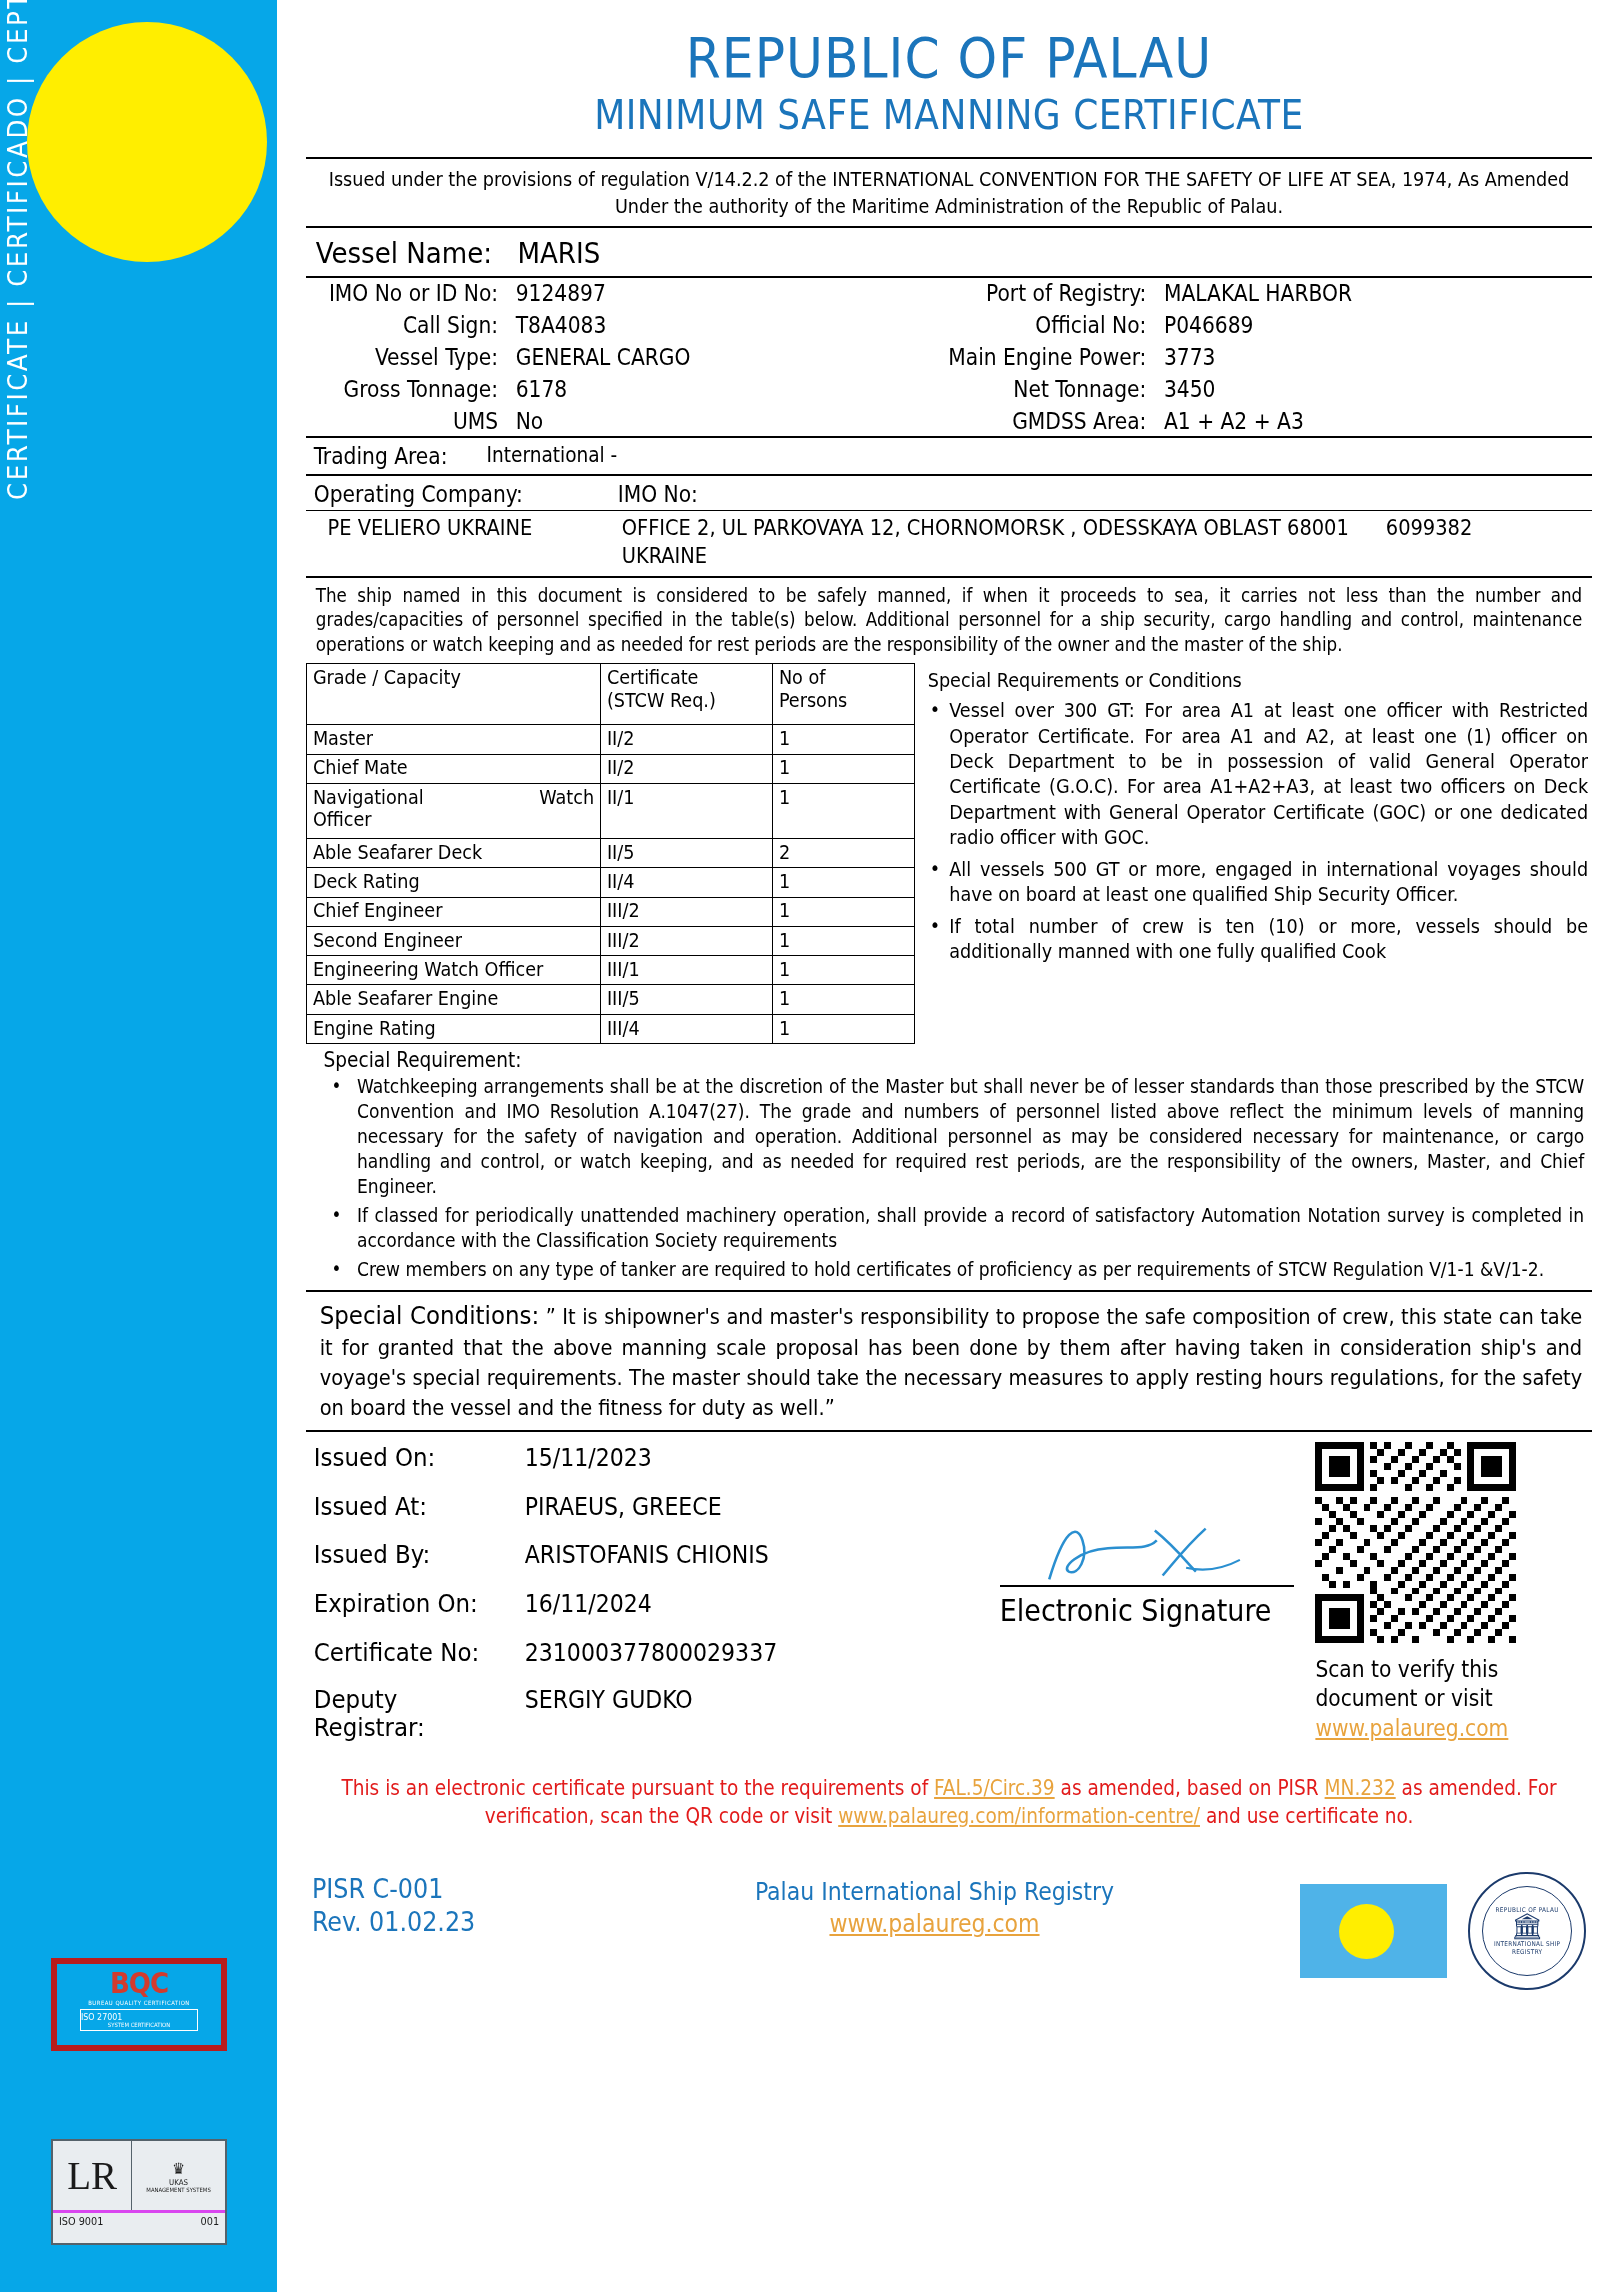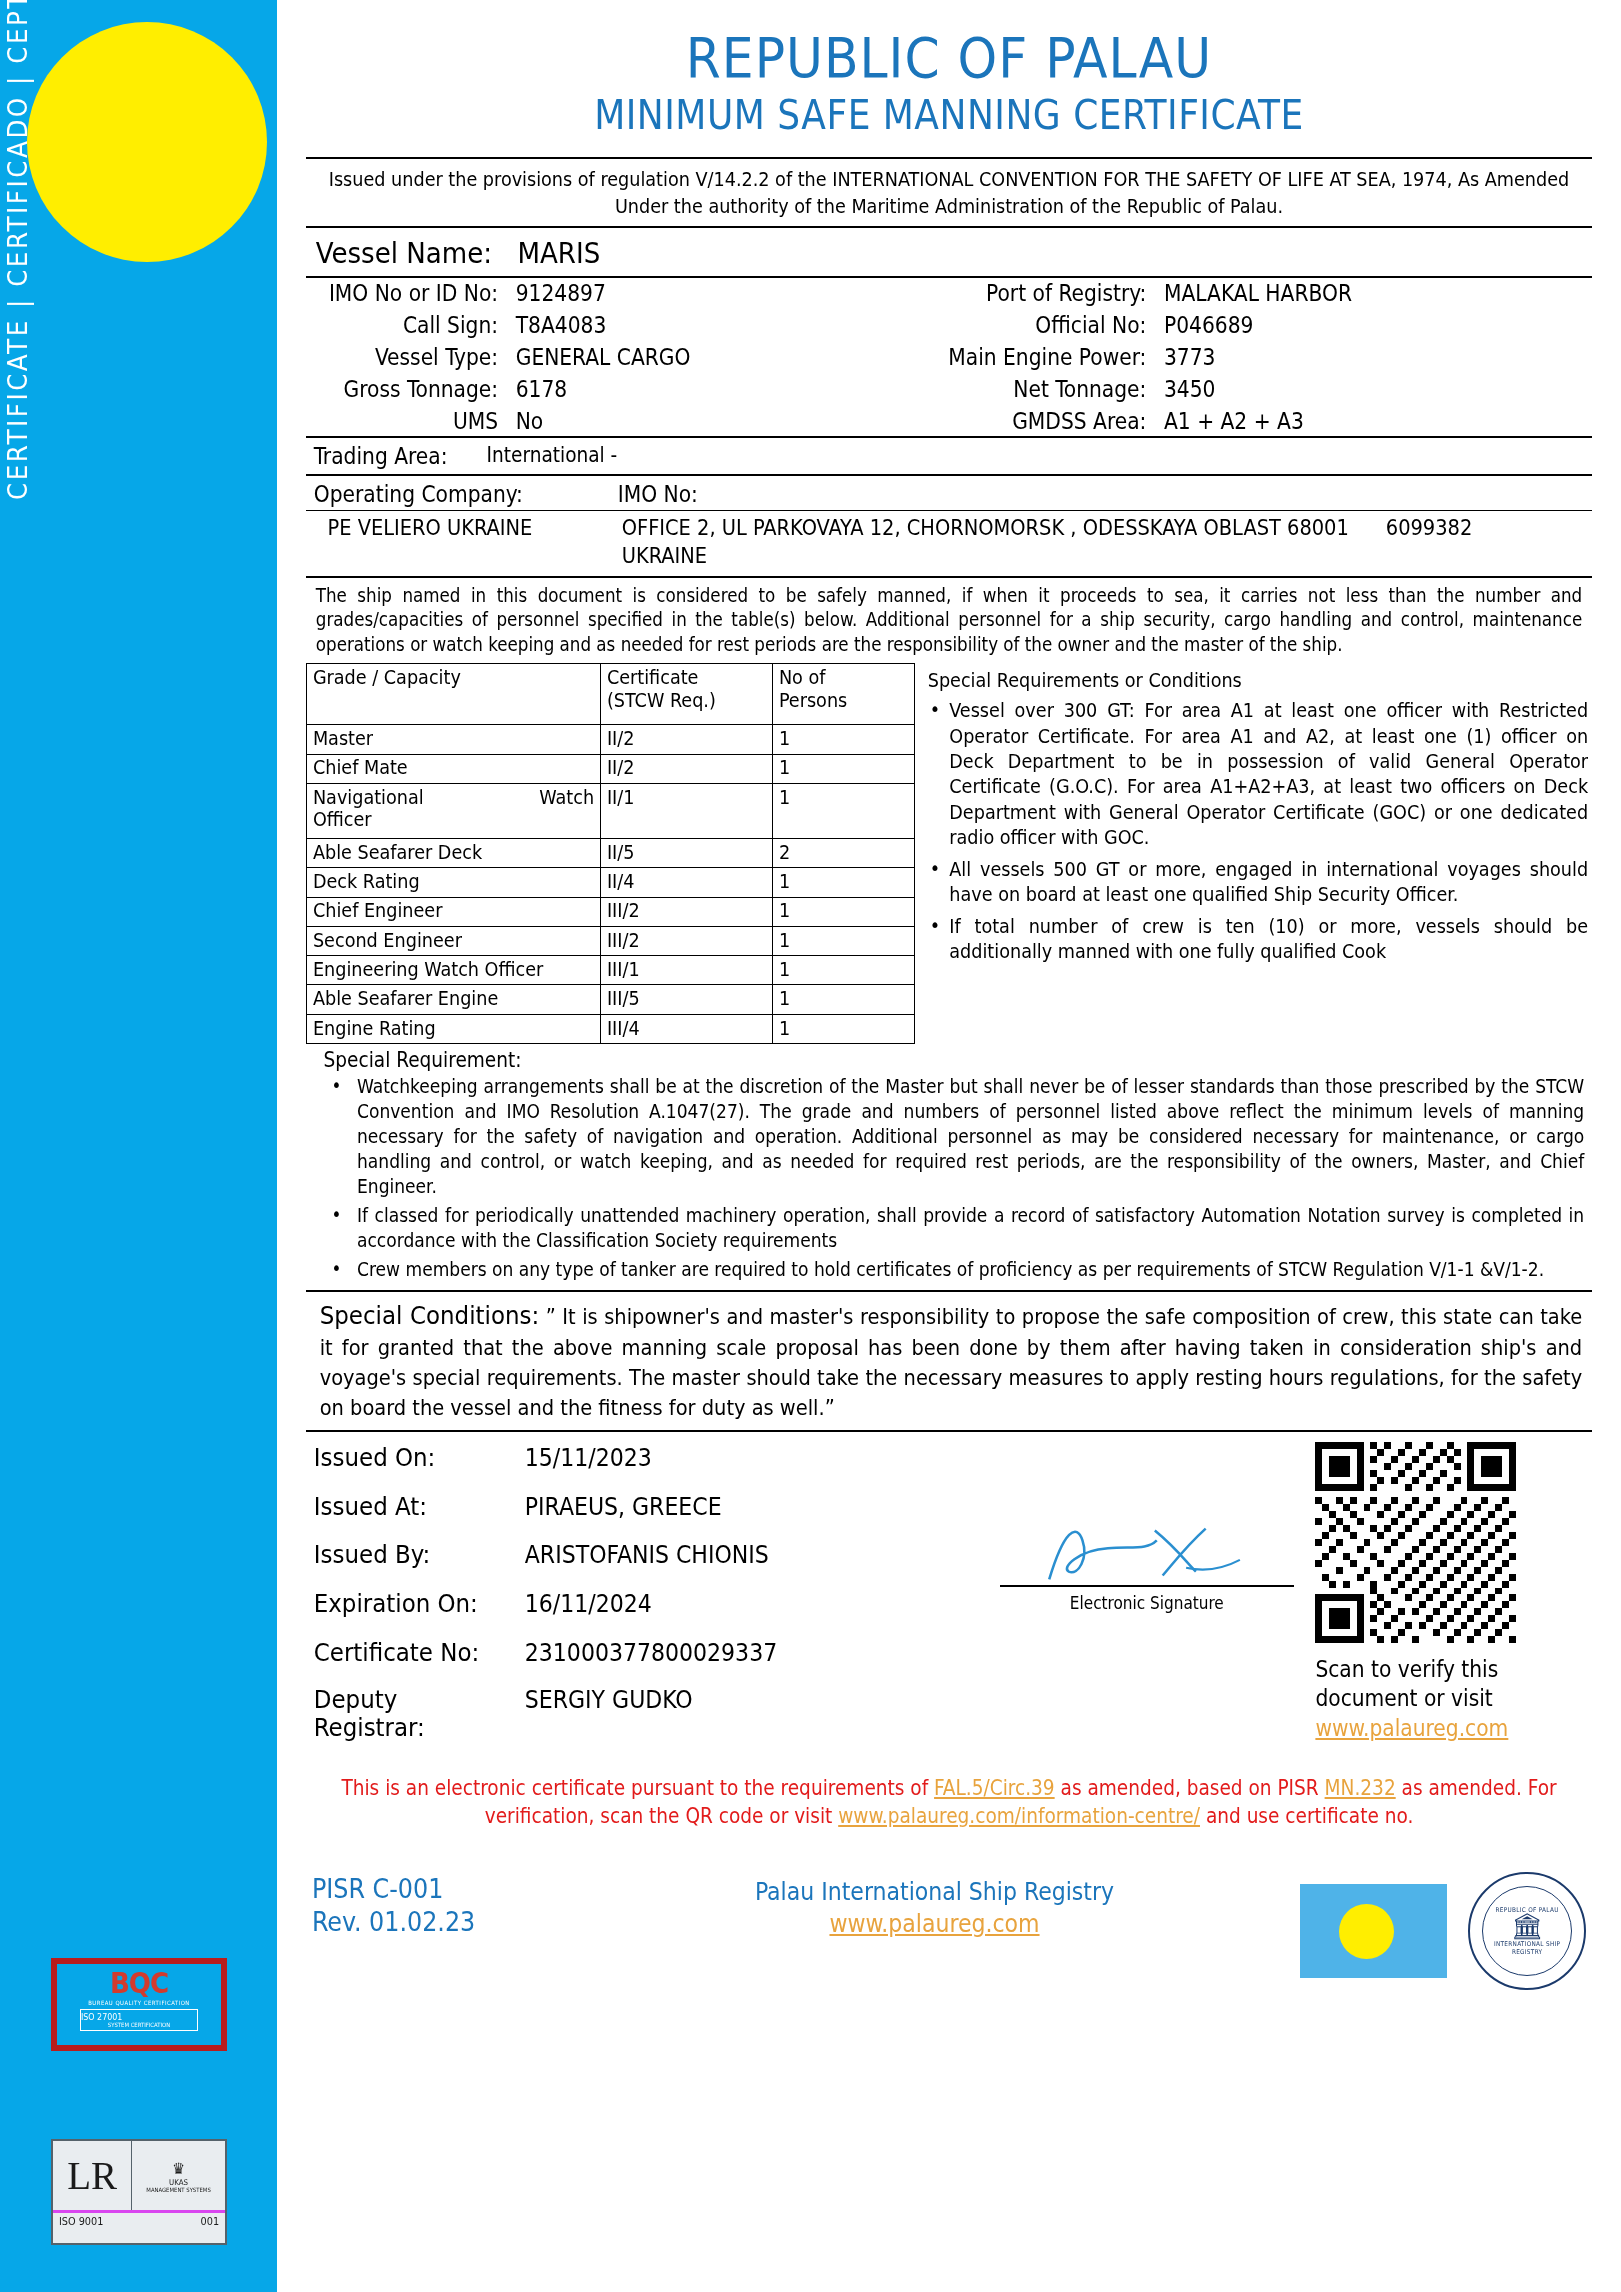--- a/index.html
+++ b/index.html
@@ -134,21 +134,21 @@
   .special-cond .hd { font-size: 25.5px; }
 
   .issue-area { display: flex; padding: 9.8px 0 0 7.8px; }
   .issue-left { width: 686px; }
   .issue-row { display: flex; align-items: baseline; margin-bottom: 18.6px; }
   .issue-row .lbl { width: 211px; font-size: 25.5px; }
   .issue-row .val { font-size: 24.5px; }
   .issue-row.two-line .lbl { line-height: 1.1; }
   .sig-col { width: 294px; position: relative; padding-top: 59px; }
   .sig-line { border-top: 2px solid #000; margin-top: 84px; }
-  .sig-caption { text-align: center; font-size: 17px; padding-top: 5.9px; }
+  .sig-caption { font-size: 30px; padding-top: 5.9px; }
   .sig-mark { position:absolute; left: 39px; top: 69px; }
   .qr-col { flex: 1; padding-left: 21.6px; }
   .qr-box { width: 201px; height: 201px; }
   .qr-caption { font-size: 22.5px; line-height: 1.3; padding-top: 7.8px; }
   .qr-caption a { color:#e8a33d; text-decoration: underline; }
 
   .notice {
     color: #e21b1b; font-size: 20.6px; line-height: 1.4; text-align: center;
     padding: 13.7px 9.8px 0;
   }

